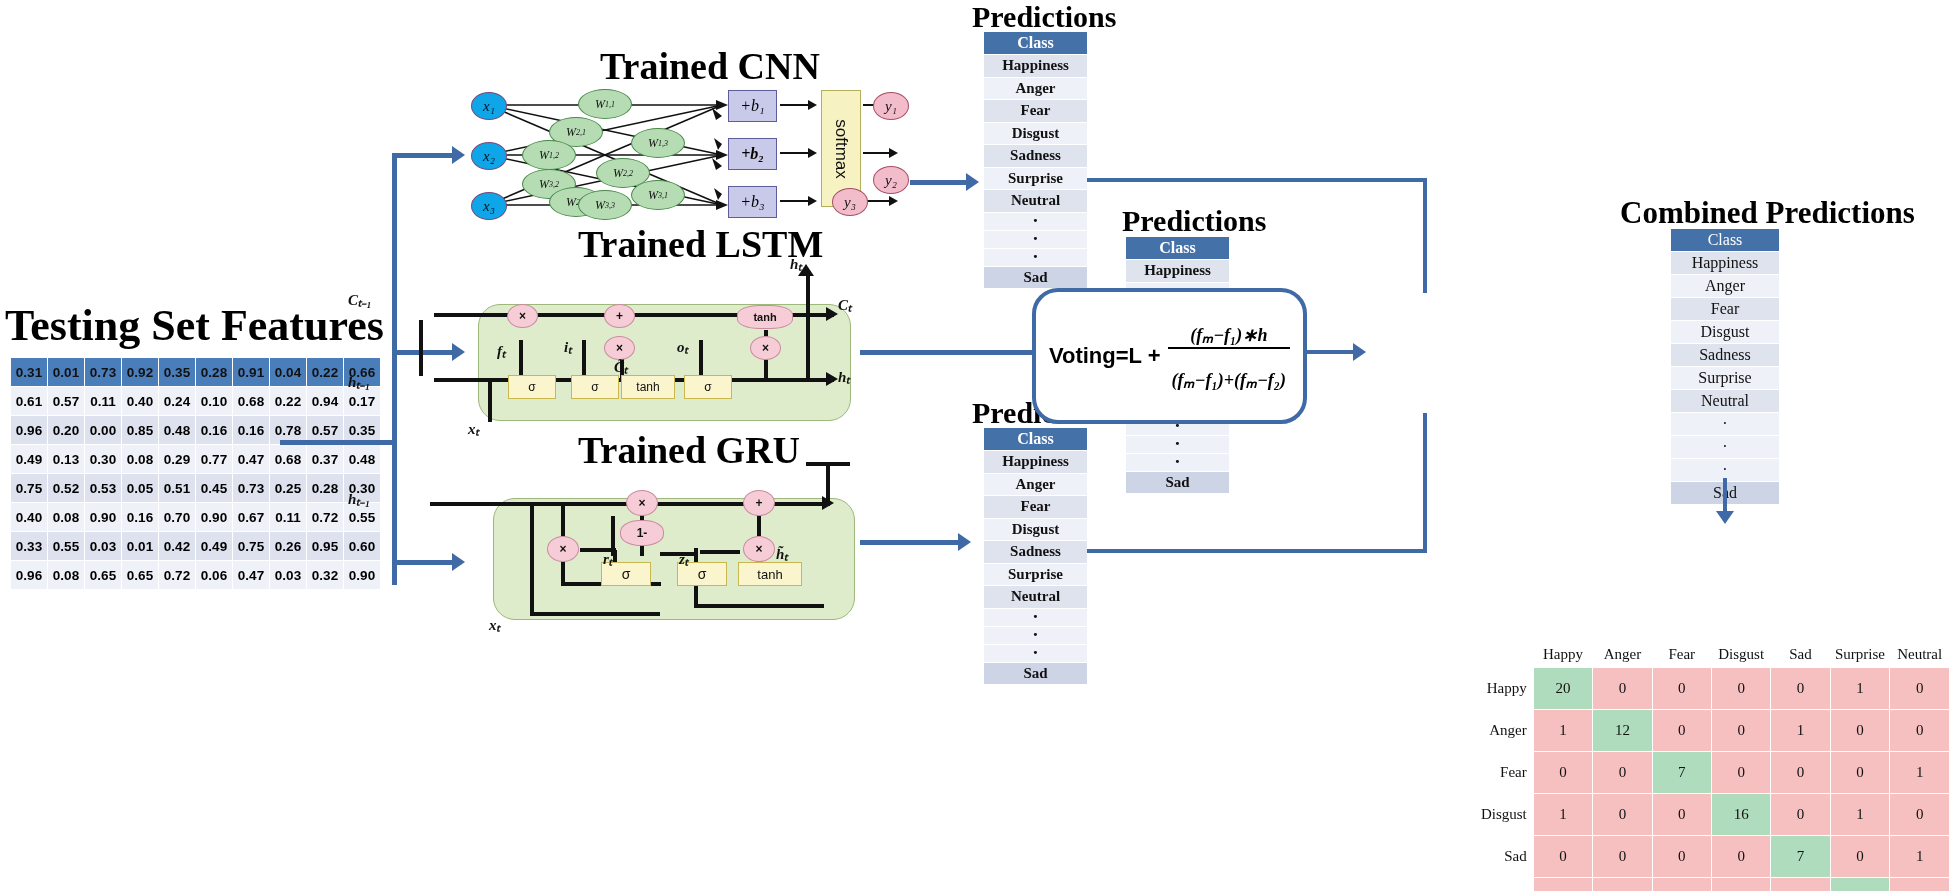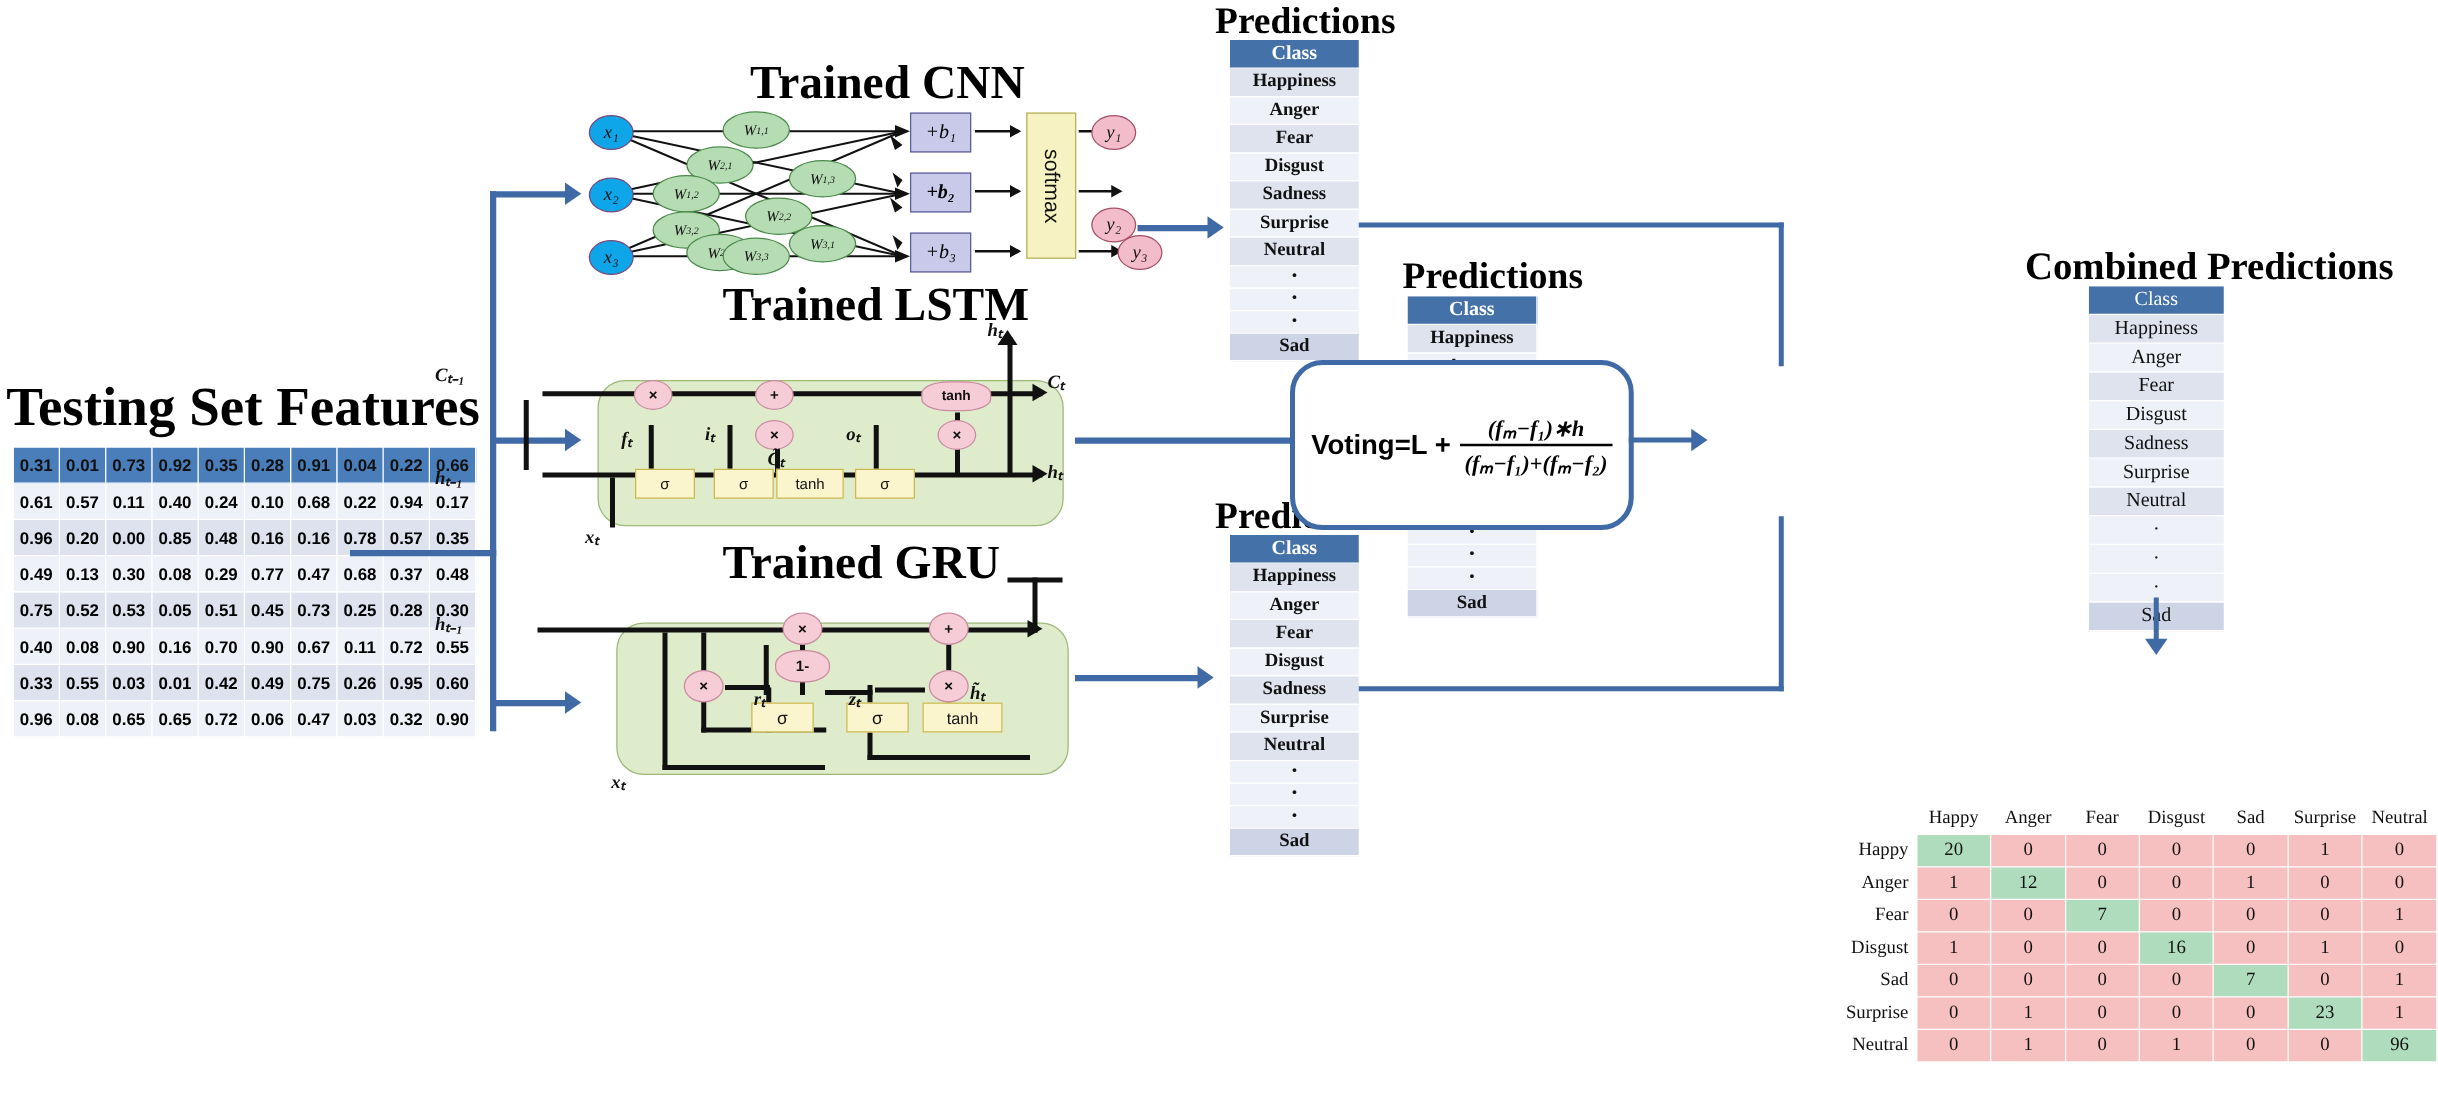--- a/index.html
+++ b/index.html
@@ -41,31 +41,31 @@
   
   #voting-box{left:1032px;top:288px;width:267px;height:128px;
      border:4px solid #3f6aa5;border-radius:26px;background:#fff;
      display:flex;align-items:center;justify-content:center;}
   .formula{display:flex;align-items:center;font-family:"Liberation Sans",sans-serif;
      font-weight:bold;color:#000;font-size:21px;}
   .formula .lead{font-size:22px;}
   .frac{display:inline-flex;flex-direction:column;align-items:center;margin-left:7px;
         font-family:"Liberation Serif",serif;font-style:italic;font-weight:bold;}
   .frac .num{font-size:18px;padding:0 4px 1px;}
-  .frac .den{font-size:18px;padding:1px 4px 0;border-top:2.5px solid #000;}
+  .frac .den{font-size:18px;padding:18px 4px 0;border-top:2.5px solid #000;}
   .it{font-style:italic;}
   sub{font-size:.66em;}
 
   
   #cm{left:1466px;top:641px;border-collapse:separate;border-spacing:1px;}
   #cm th,#cm td{font-family:"Liberation Serif",serif;font-size:15px;color:#111;
      text-align:center;font-weight:normal;padding:0;}
   #cm th.colh{height:22px;width:59px;}
   #cm th.rowh{text-align:right;padding-right:6px;width:60px;height:25px;}
-  #cm td.cell{height:25px;width:59px;background:#f5c0bf;}
+  #cm td.cell{height:41px;width:59px;background:#f5c0bf;}
   #cm td.diag{background:#aedcbd;}
 
   
   .ln{background:#3f6aa5;position:absolute;}
   .arrowR{position:absolute;width:0;height:0;
      border-top:9px solid transparent;border-bottom:9px solid transparent;
      border-left:13px solid #3f6aa5;}
   .arrowD{position:absolute;width:0;height:0;
      border-left:9px solid transparent;border-right:9px solid transparent;
      border-top:13px solid #3f6aa5;}
@@ -303,21 +303,21 @@
 
   <div class="blk abs" style="left:863px;top:104px;width:28px;height:1.6px;"></div>
   <div class="bkarrow abs" style="left:889px;top:100px;"></div>
   <div class="blk abs" style="left:863px;top:152px;width:28px;height:1.6px;"></div>
   <div class="bkarrow abs" style="left:889px;top:148px;"></div>
   <div class="blk abs" style="left:863px;top:200px;width:28px;height:1.6px;"></div>
   <div class="bkarrow abs" style="left:889px;top:196px;"></div>
 
   <div class="node ynode abs" style="left:873px;top:92px;">y₁</div>
   <div class="node ynode abs" style="left:873px;top:140px;margin-top:26px;">y₂</div>
-  <div class="node ynode abs" style="left:894px;top:188px;">y₃</div>
+  <div class="node ynode abs" style="left:832px;top:188px;">y₃</div>
 
   <div class="ln abs" style="left:910px;top:180px;width:58px;height:5px;"></div>
   <div class="arrowR abs" style="left:966px;top:173px;"></div>
 
   <div class="abs heading" style="left:578px;top:222px;font-size:38px;">Trained LSTM</div>
 
   <div class="cellbg abs" style="left:478px;top:304px;width:371px;height:115px;"></div>
 
   <div class="blk abs" style="left:434px;top:313px;width:400px;height:4px;"></div>
   <div class="bkarrow abs" style="left:826px;top:307px;border-left-width:12px;

